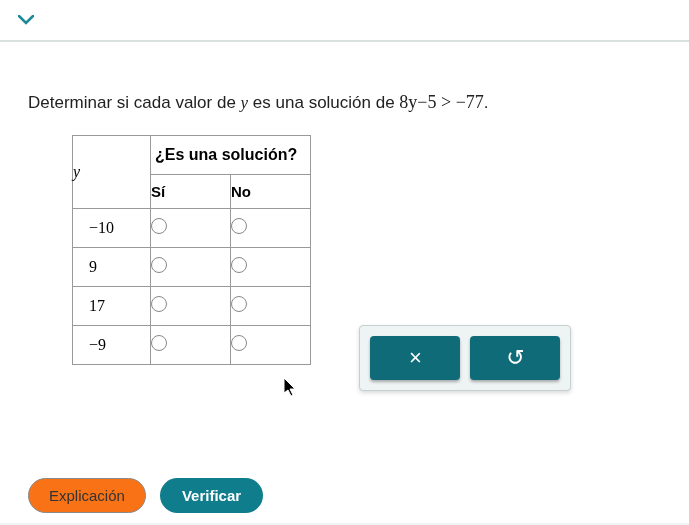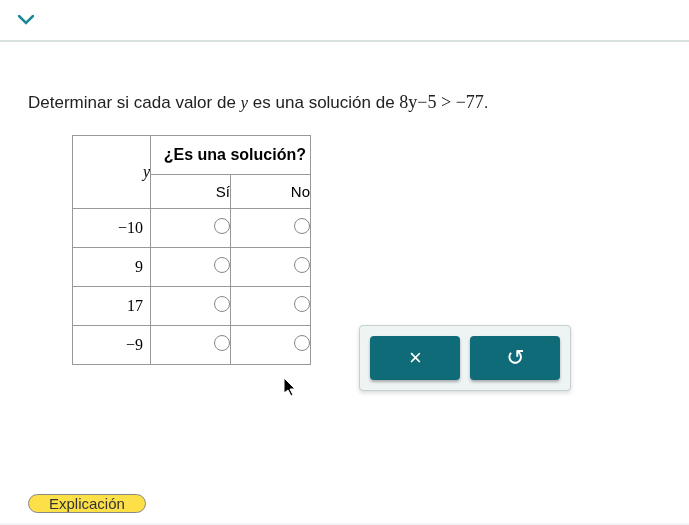--- a/index.html
+++ b/index.html
@@ -49,47 +49,47 @@
     .table-wrap {
       margin-left: 44px;
       display: inline-block;
     }
     table {
       border-collapse: collapse;
       background: #fff;
     }
     th, td {
       border: 1px solid #999;
-      text-align: right;
+      text-align: left;
       font-family: 'Times New Roman', serif;
     }
     .hdr-y {
       width: 78px;
       font-style: italic;
       font-weight: normal;
       font-size: 16px;
       padding: 10px 0;
     }
     .hdr-q {
       font-weight: bold;
       font-size: 16px;
       font-family: Arial, sans-serif;
       padding: 10px 4px;
       width: 160px;
     }
     .hdr-yn {
-      font-weight: normal;
+      font-weight: bold;
       font-size: 15px;
       font-family: Arial, sans-serif;
       padding: 8px 0;
       width: 80px;
     }
     .val {
       font-size: 16px;
-      padding: 10px 7px;
+      padding: 10px 16px;
       width: 78px;
     }
     .radio-cell { padding: 8px 0; }
     .radio {
       display: inline-block;
       width: 16px;
       height: 16px;
       border: 1.5px solid #888;
       border-radius: 50%;
       cursor: pointer;
@@ -121,24 +121,24 @@
     }
     .footer {
       position: absolute;
       left: 28px;
       bottom: 10px;
       display: flex;
       gap: 14px;
       align-items: center;
     }
     .btn-outline {
-      padding: 0 20px;
+      padding: 8px 20px;
       border: 1.5px solid #888;
       border-radius: 20px;
-      background: #fde047;
+      background: #f97316;
       font-size: 15px;
       color: #333;
       cursor: pointer;
     }
     .btn-primary {
       padding: 9px 22px;
       border: none;
       border-radius: 20px;
       background: #0f7d8c;
       color: #fff;
@@ -212,14 +212,15 @@
       <span>↺</span>
     </button>
   </div>
 
   <svg class="cursor-arrow" width="16" height="20" viewBox="0 0 16 20">
     <path d="M0 0 L0 15 L4 12 L7 18 L9 17 L6 11 L11 11 Z" fill="#000" stroke="#fff" stroke-width="1"></path>
   </svg>
 
   <div class="footer">
     <button class="btn-outline">Explicación</button>
+    <button class="btn-primary">Verificar</button>
   </div>
 </div>
 
 </body></html>

